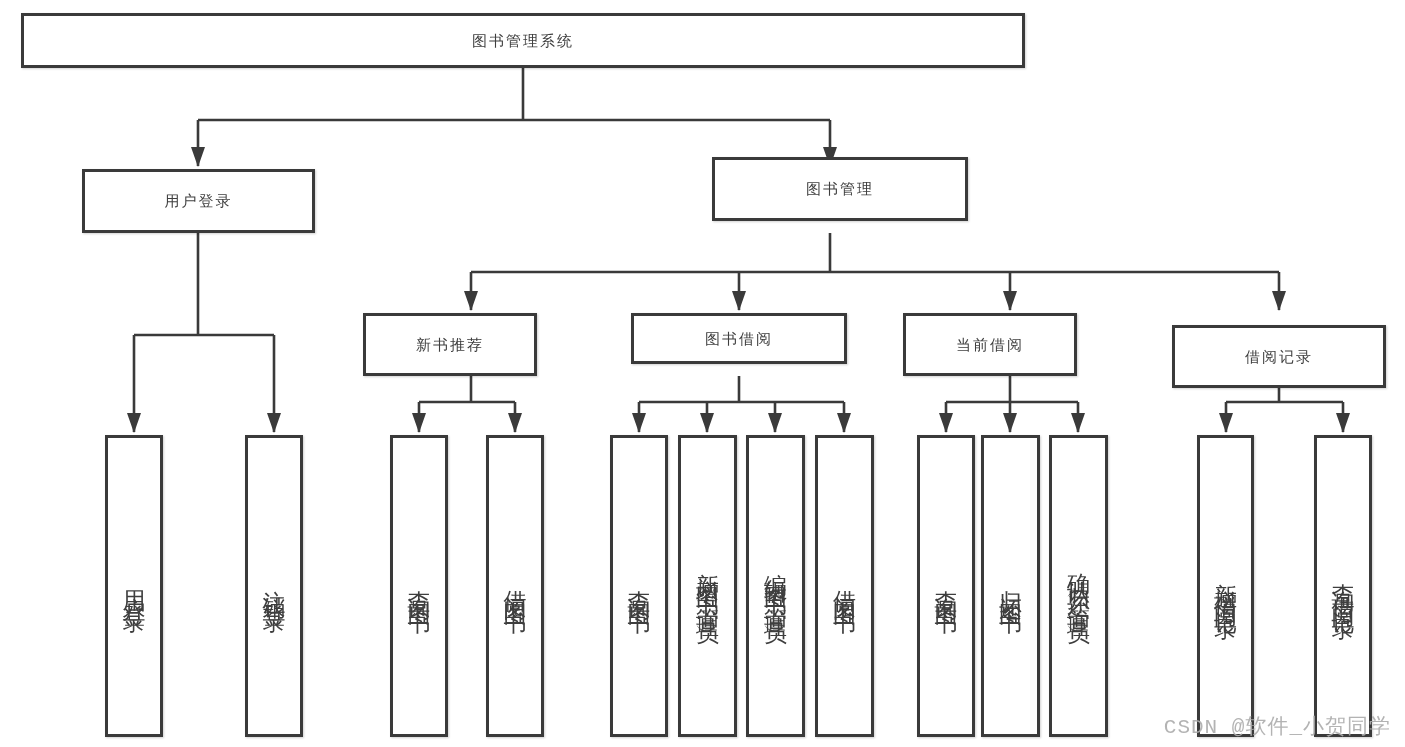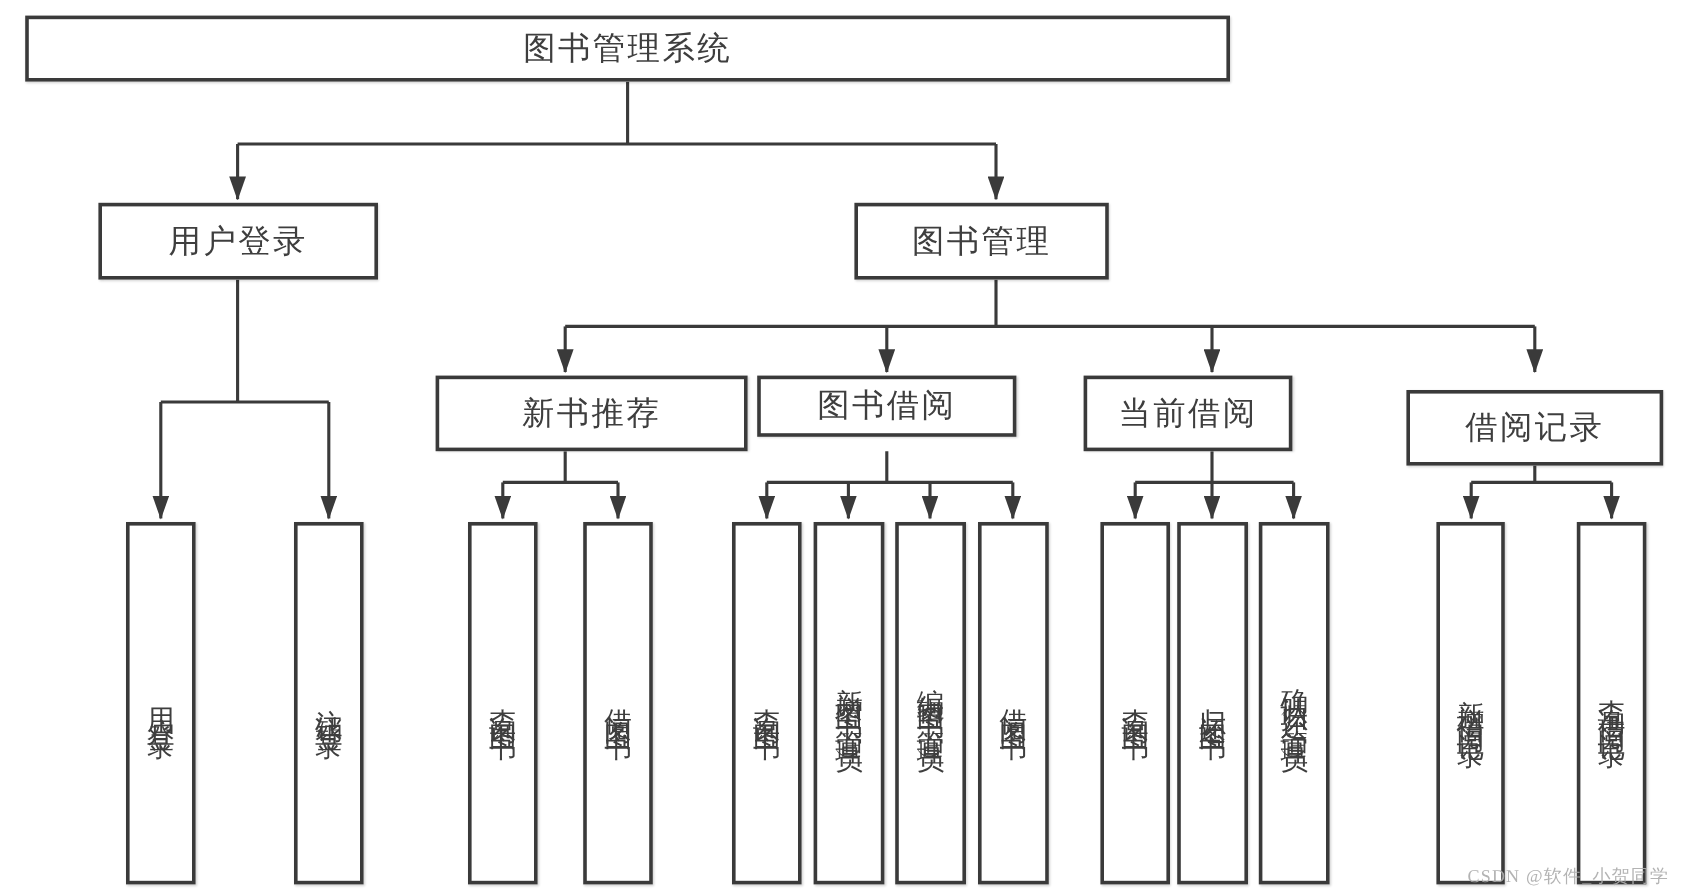--- a/index.html
+++ b/index.html
@@ -6,31 +6,31 @@
   html,body { background:#ffffff; }
   .stage {
     position:relative; width:1405px; height:747px; background:#ffffff;
     font-family:"Liberation Sans","DejaVu Sans",sans-serif; overflow:hidden;
   }
   svg.wires { position:absolute; left:0; top:0; width:1405px; height:747px; z-index:1; }
   .node {
     position:absolute; z-index:2; background:#ffffff;
     border:3px solid #3a3a3a; color:#3e3e3e;
     display:flex; align-items:center; justify-content:center;
-    font-size:27px; letter-spacing:2px; line-height:1.2;
+    font-size:15px; letter-spacing:2px; line-height:1.2;
     box-shadow:1px 1px 2px rgba(0,0,0,0.18);
   }
   .leaf {
     writing-mode:vertical-rl; text-orientation:mixed;
     font-size:23px; letter-spacing:7px; line-height:1; padding:8px 0;
   }
   .watermark {
     position:absolute; right:14px; bottom:7px; z-index:5;
-    font-size:15px; color:rgba(173,173,173,0.92); letter-spacing:1px;
-    font-family:Liberation Serif, serif;
+    font-size:21px; color:rgba(173,173,173,0.92); letter-spacing:1px;
+    font-family:Liberation Mono, monospace;
   }
 </style>
 </head>
 <body>
 
 <div class="stage">
 
   <svg class="wires" viewBox="0 0 1405 747" xmlns="http://www.w3.org/2000/svg">
     <defs>
       <marker id="arr" viewBox="0 0 20 14" refX="19" refY="7" markerWidth="20" markerHeight="14" markerUnits="userSpaceOnUse" orient="auto">
@@ -71,23 +71,23 @@
       <line x1="1078" y1="402" x2="1078" y2="432" marker-end="url(#arr)"></line>
 
       <line x1="1226" y1="402" x2="1226" y2="432" marker-end="url(#arr)"></line>
       <line x1="1343" y1="402" x2="1343" y2="432" marker-end="url(#arr)"></line>
     </g>
   </svg>
 
   <div class="node" style="left:21px; top:13px; width:1004px; height:55px;">图书管理系统</div>
 
   <div class="node" style="left:82px; top:169px; width:233px; height:64px;">用户登录</div>
-  <div class="node" style="left:712px; top:169px; width:212px; height:64px;">图书管理</div>
+  <div class="node" style="left:712px; top:157px; width:256px; height:64px;">图书管理</div>
 
-  <div class="node" style="left:363px; top:313px; width:260px; height:63px;">新书推荐</div>
+  <div class="node" style="left:363px; top:313px; width:174px; height:63px;">新书推荐</div>
   <div class="node" style="left:631px; top:313px; width:216px; height:51px;">图书借阅</div>
   <div class="node" style="left:903px; top:313px; width:174px; height:63px;">当前借阅</div>
   <div class="node" style="left:1172px; top:313px; width:214px; height:63px;margin-top:12px;">借阅记录</div>
 
   <div class="node leaf" style="left:105px; top:435px; width:58px; height:302px;">用户登录</div>
   <div class="node leaf" style="left:245px; top:435px; width:58px; height:302px;">注销登录</div>
 
   <div class="node leaf" style="left:390px; top:435px; width:58px; height:302px;">查询图书</div>
   <div class="node leaf" style="left:486px; top:435px; width:58px; height:302px;">借阅图书</div>
 

